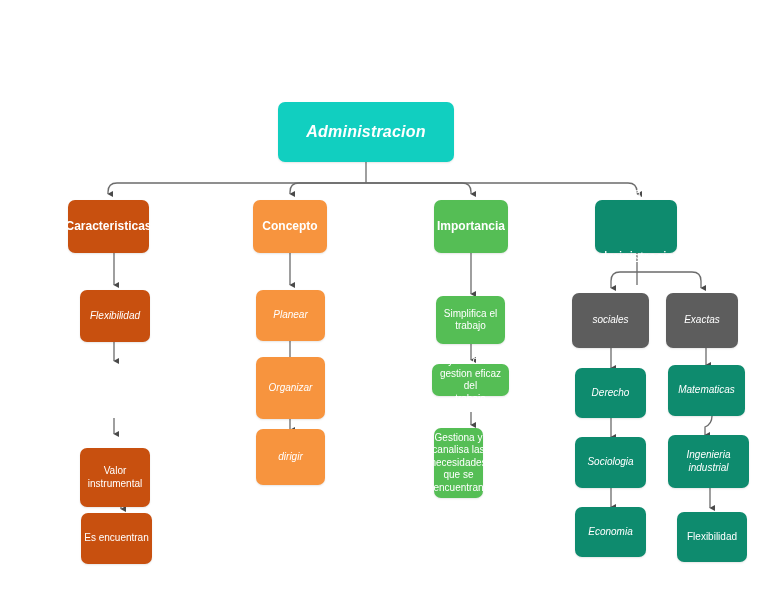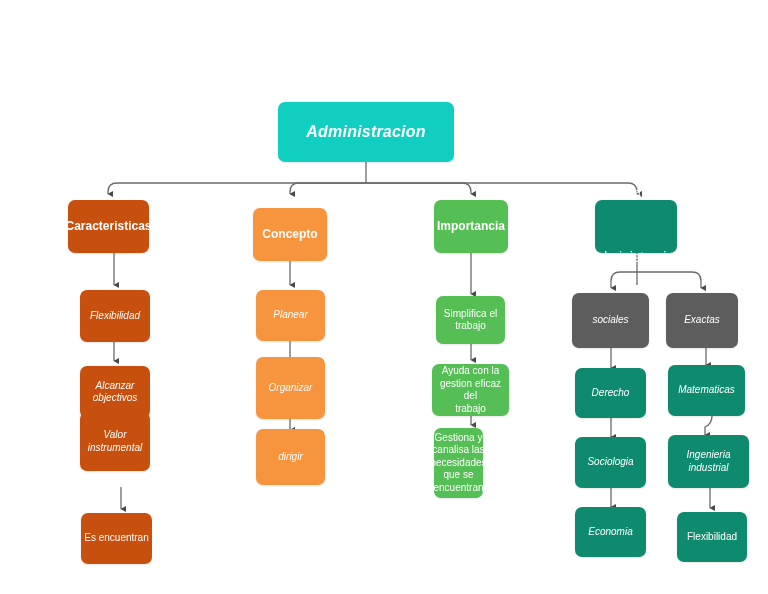--- a/index.html
+++ b/index.html
@@ -124,43 +124,39 @@
   </svg>
 
   <div class="node n-root" style="left:278px; top:102px; width:176px; height:60px;">
     <span>Administracion</span>
   </div>
 
   <div class="node n-dkorange head" style="left:68px; top:200px; width:81px; height:53px;text-align:center;">
     <span>Caracteristicas</span>
   </div>
 
-  <div class="node n-ltorange head" style="left:253px; top:208px; width:74px; height:53px;">
+  <div class="node n-ltorange head" style="left:253px; top:200px; width:74px; height:53px;">
     <span>Concepto</span>
   </div>
 
   <div class="node n-green head" style="left:434px; top:200px; width:74px; height:53px;">
     <span>Importancia</span>
   </div>
 
   <div class="node n-teal n-sci" style="left:595px; top:200px; width:82px; height:53px;gap:48px;">
     <span class="l1">Ciencia de la</span>
     <span class="l2">Administracion</span>
   </div>
 
   <div class="node n-dkorange leaf it" style="left:80px; top:290px; width:70px; height:52px;">
     <span>Flexibilidad</span>
   </div>
 
-  <div class="node n-dkorange leaf it" style="left:80px; top:366px; width:70px; height:52px;">
-    <span>Alcanzar
-objectivos</span>
-  </div>
-
-  <div class="node n-dkorange leaf" style="left:80px; top:412px; width:70px; height:59px;font-style:italic;">
+
+  <div class="node n-dkorange leaf" style="left:80px; top:448px; width:70px; height:59px;">
     <span>Valor
 instrumental</span>
   </div>
 
   <div class="node n-dkorange leaf" style="left:81px; top:513px; width:71px; height:51px;">
     <span>Es encuentran</span>
   </div>
 
   <div class="node n-ltorange leaf it" style="left:256px; top:290px; width:69px; height:51px;">
     <span>Planear</span>
@@ -172,21 +168,21 @@
 
   <div class="node n-ltorange leaf it" style="left:256px; top:429px; width:69px; height:56px;">
     <span>dirigir</span>
   </div>
 
   <div class="node n-green leaf" style="left:436px; top:296px; width:69px; height:48px;">
     <span>Simplifica el
 trabajo</span>
   </div>
 
-  <div class="node n-green leaf" style="left:432px; top:364px; width:77px; height:52px;text-align:center;">
+  <div class="node n-green leaf" style="left:432px; top:364px; width:77px; height:32px;text-align:center;">
     <span>Ayuda con la
 gestion eficaz del
 trabajo</span>
   </div>
 
   <div class="node n-green leaf" style="left:434px; top:428px; width:49px; height:70px;">
     <span>Gestiona y
 canalisa las
 necesidades
 que se

